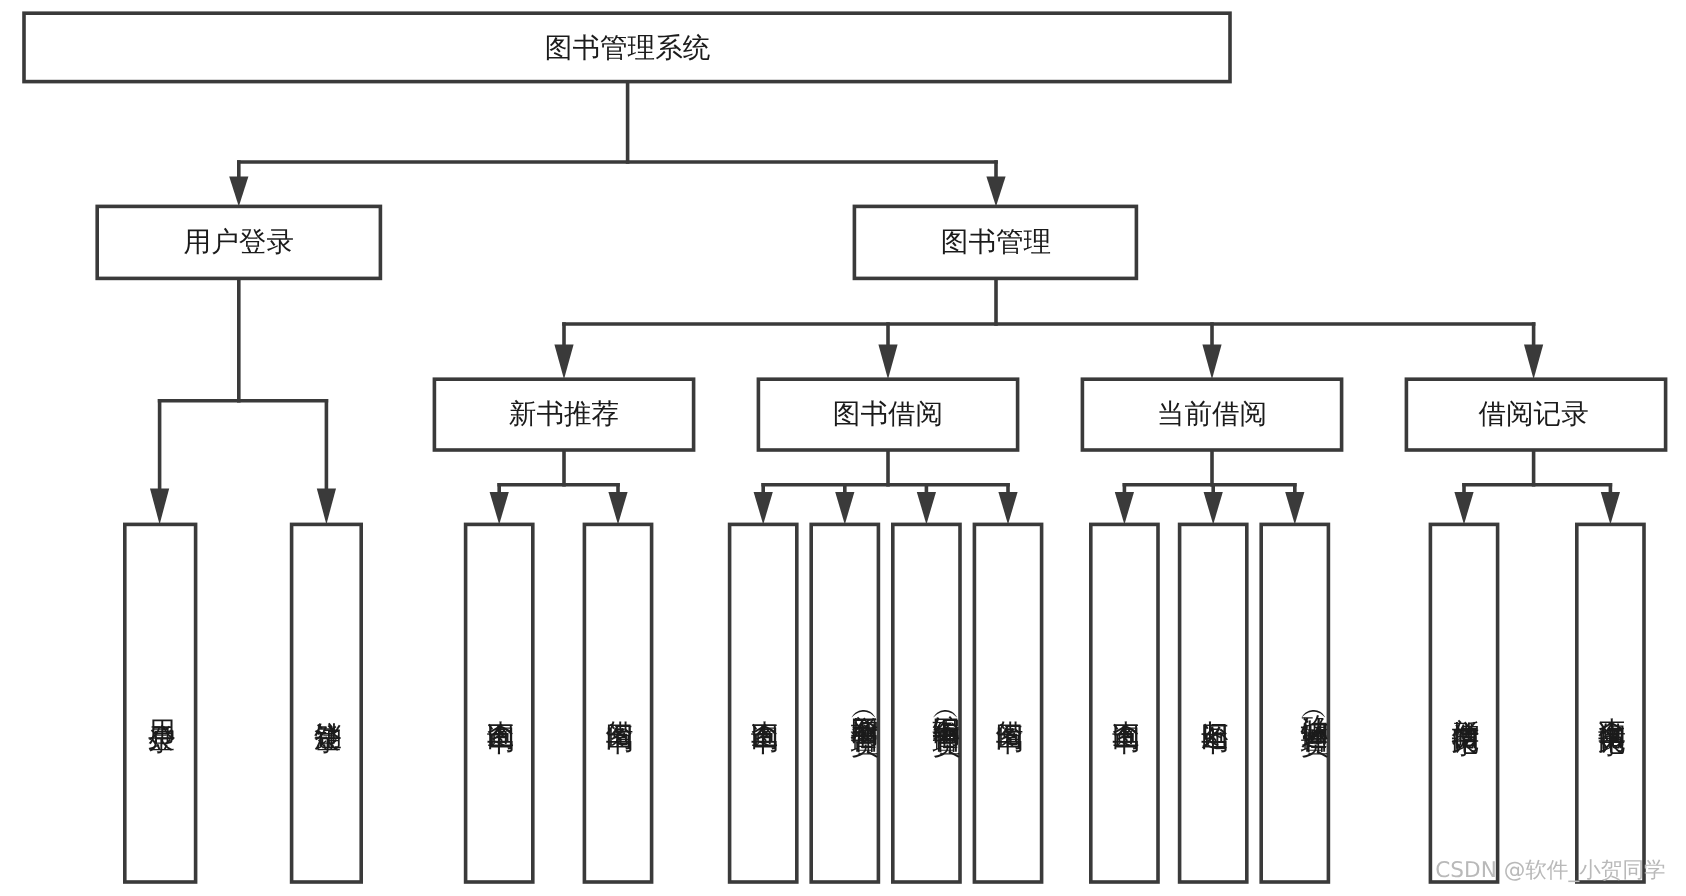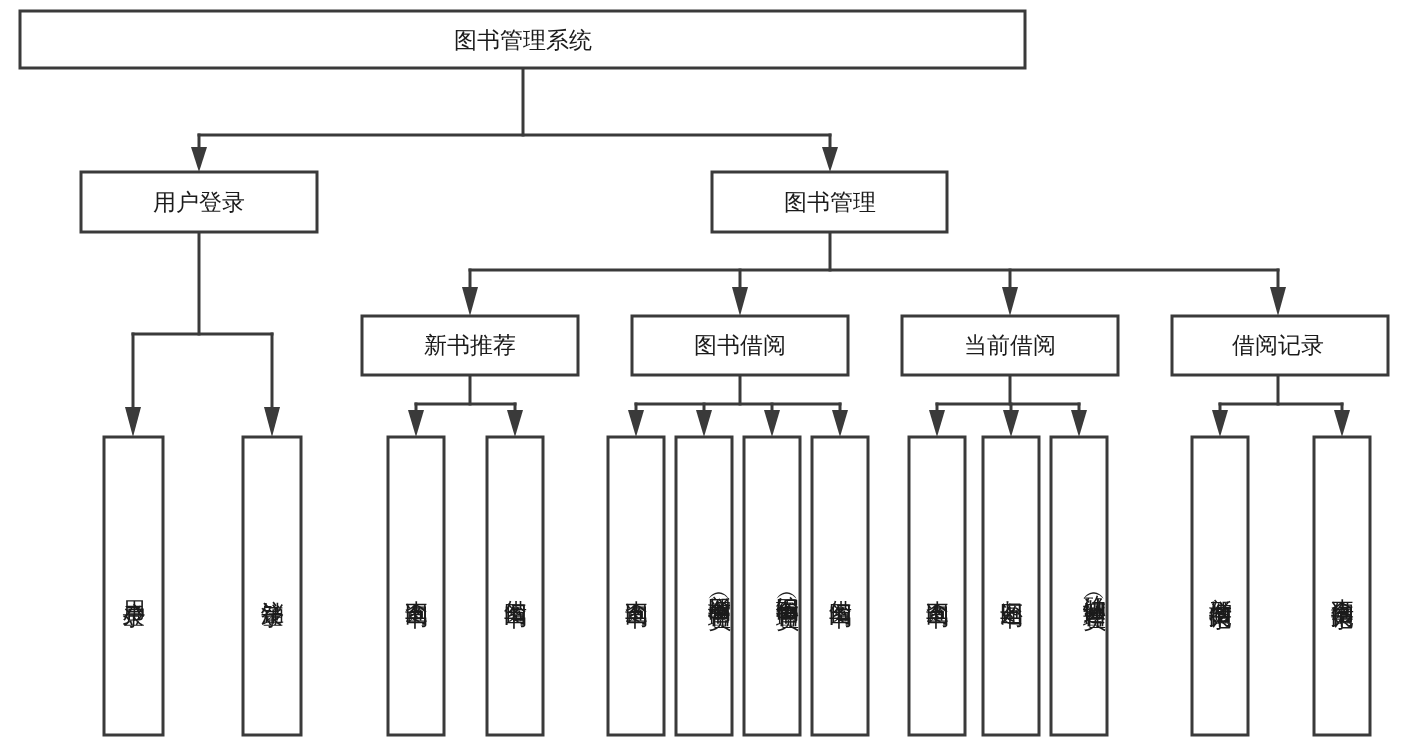--- a/index.html
+++ b/index.html
@@ -216,14 +216,15 @@
   <div class="leaf-label" style="left:909px; top:437px; width:56px; height:298px;">查询图书</div>
 
   <div class="leaf-label" style="left:983px; top:437px; width:56px; height:298px;">归还图书</div>
 
   <div class="leaf-label" style="left:1051px; top:437px; width:56px; height:298px; align-items:flex-start;">确认归还（管理员）</div>
 
   <div class="leaf-label" style="left:1192px; top:437px; width:56px; height:298px;">新增借阅记录</div>
 
   <div class="leaf-label" style="left:1314px; top:437px; width:56px; height:298px;">查询借阅记录</div>
 
+  <div class="watermark">CSDN @软件_小贺同学</div>
 
 </div>
 
 </body></html>

